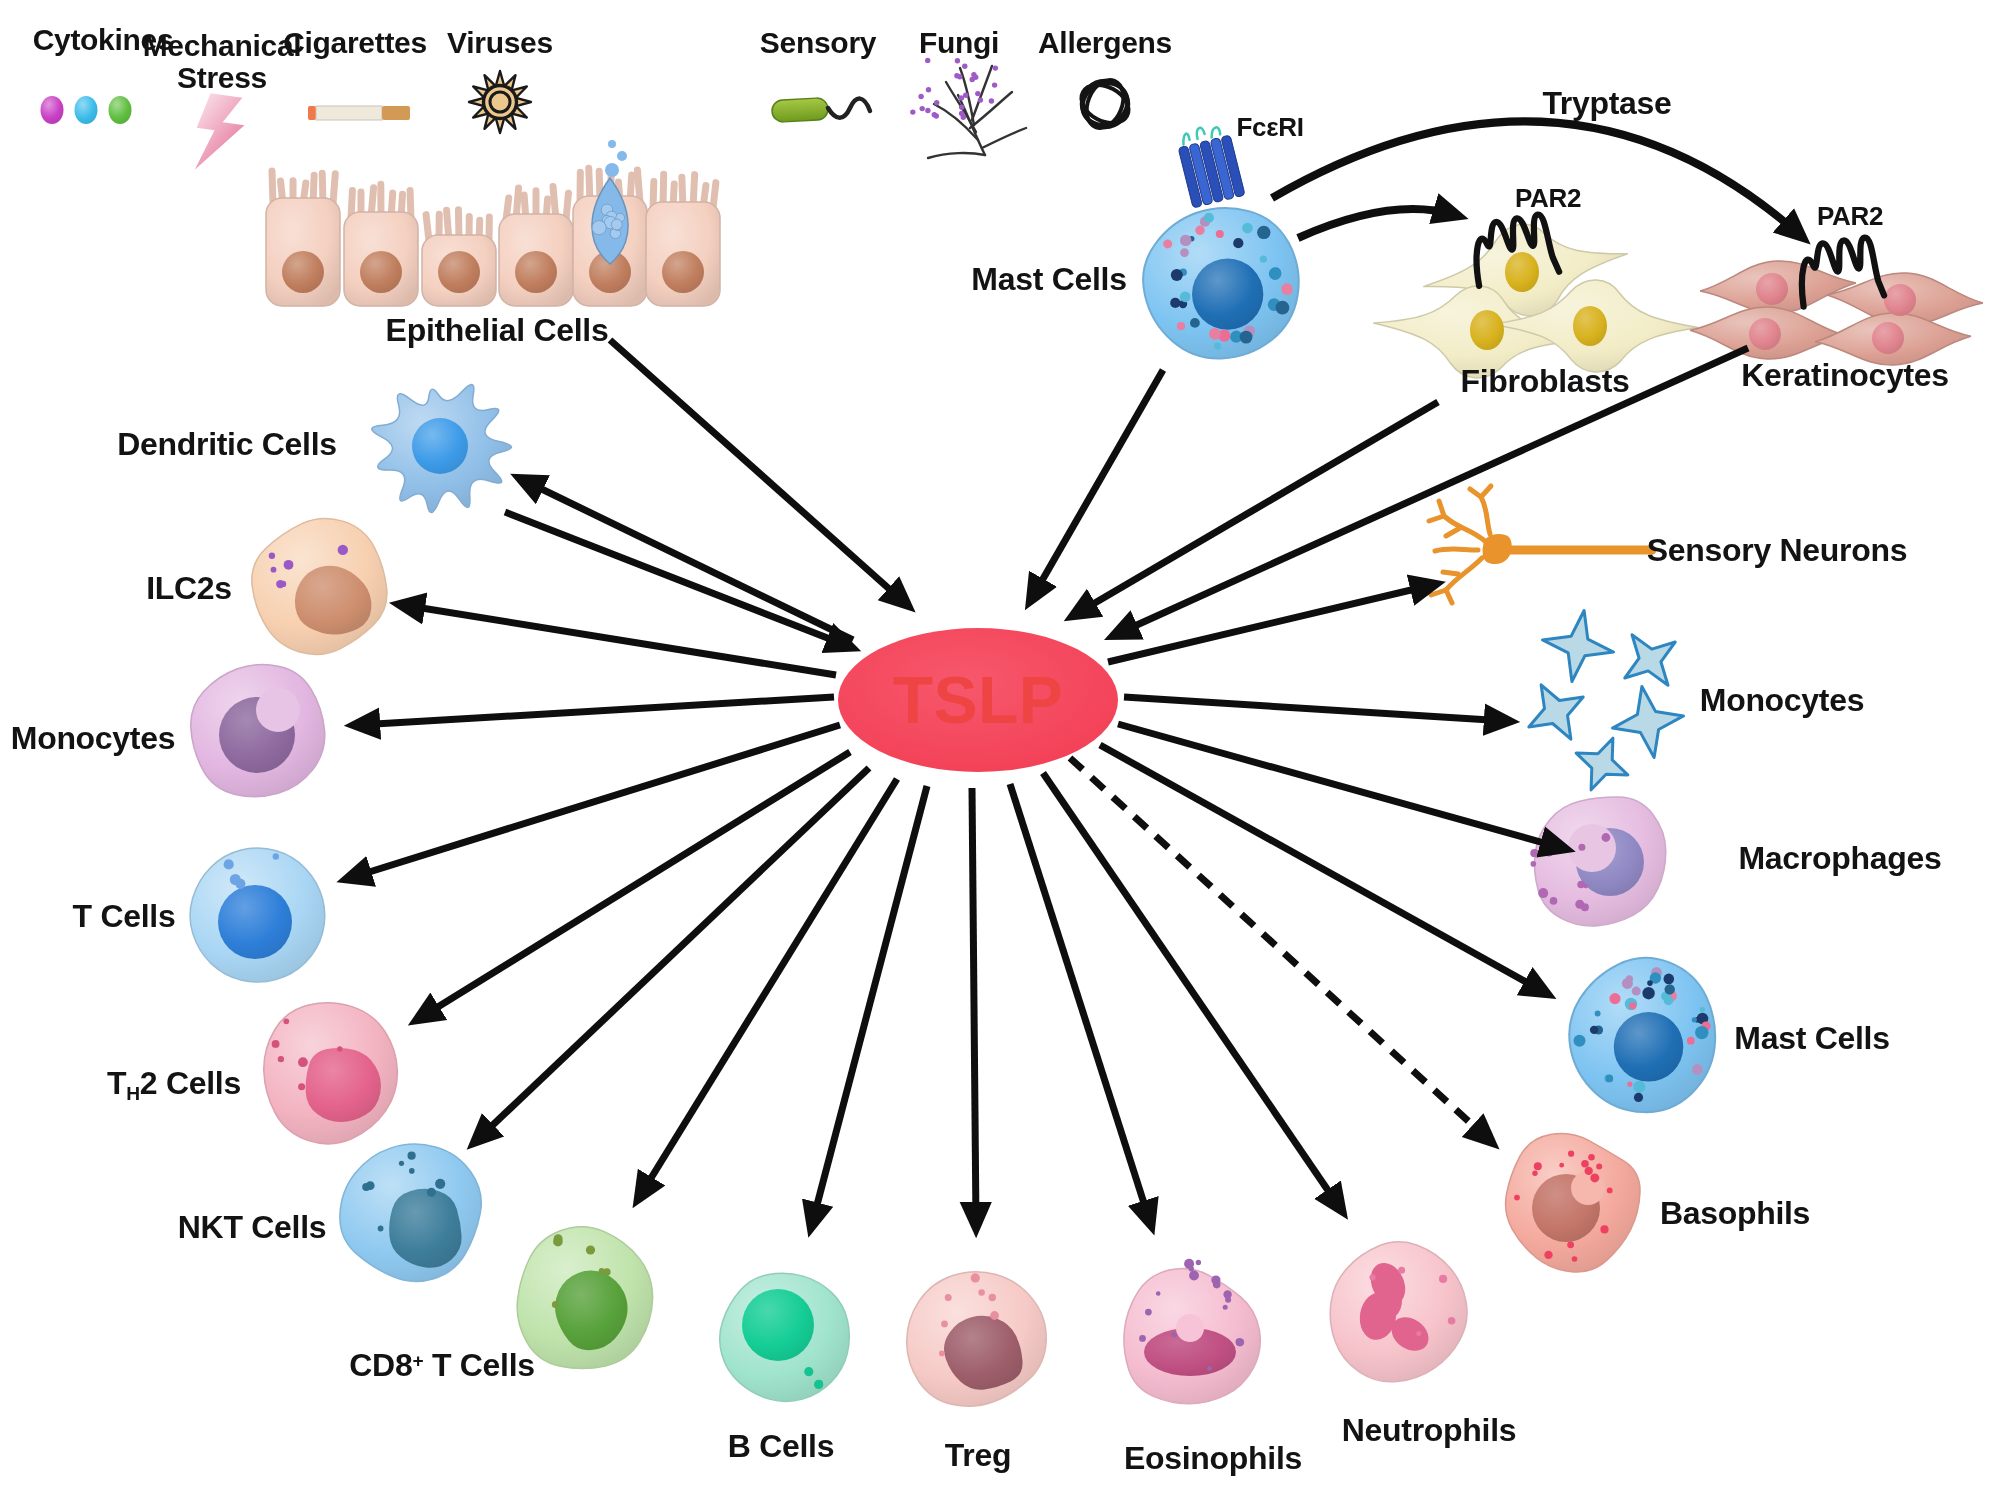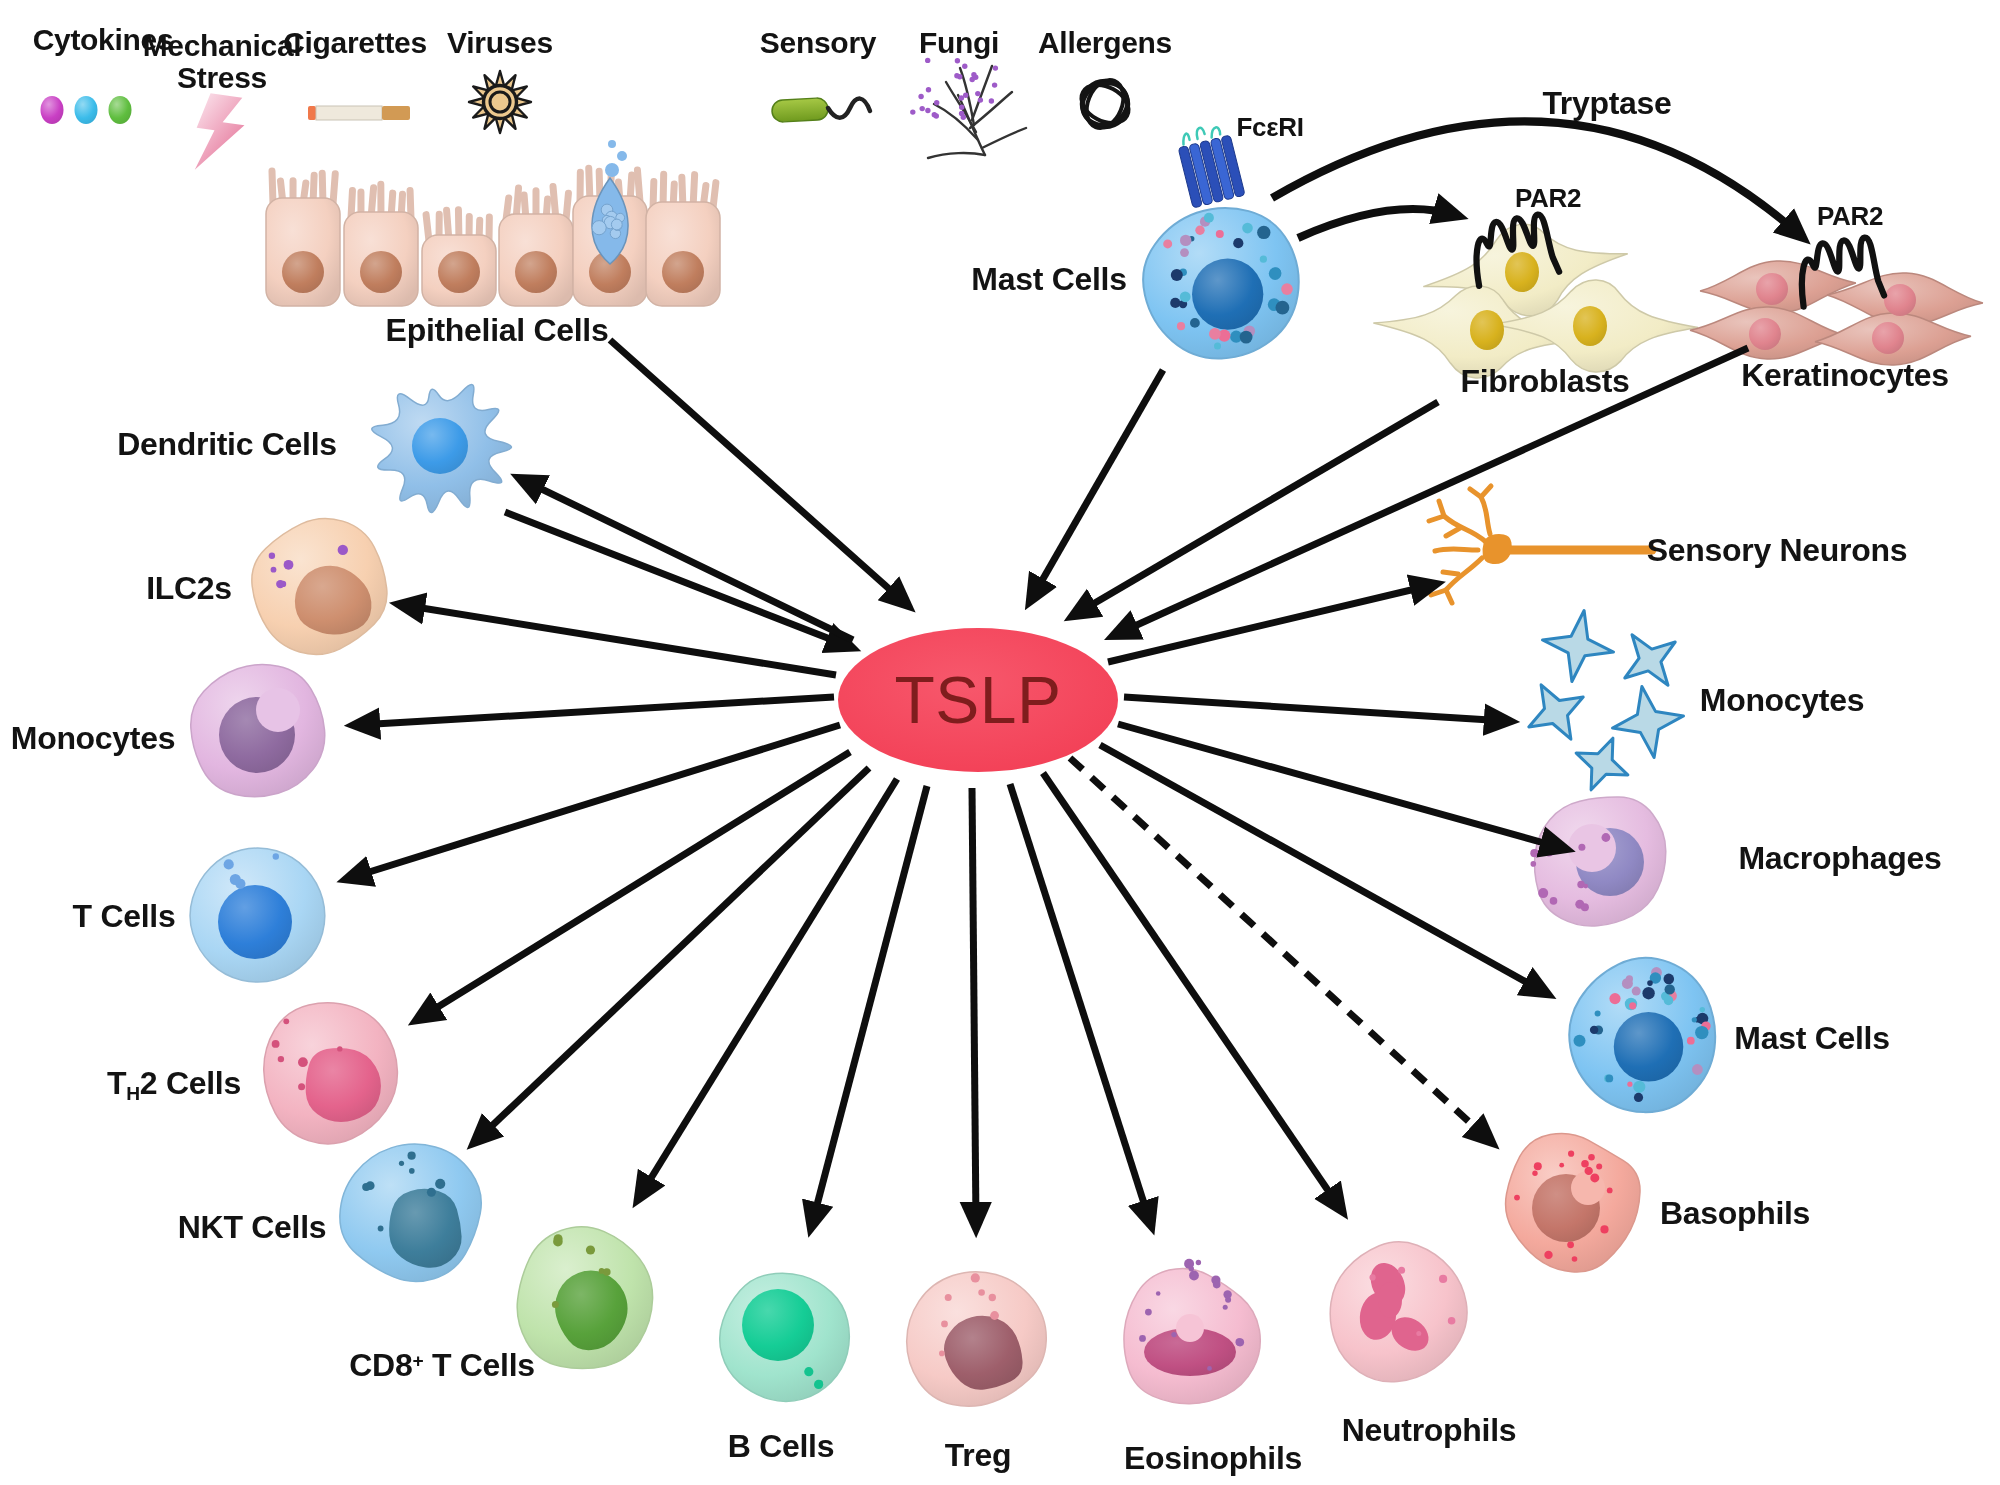--- a/index.html
+++ b/index.html
@@ -4,21 +4,21 @@
 <style>
   html,body{margin:0;padding:0;background:#ffffff;}
   body{width:2000px;height:1485px;overflow:hidden;font-family:"Liberation Sans",sans-serif;}
   #stage{position:relative;width:2000px;height:1485px;background:#ffffff;}
   #scene{position:absolute;left:0;top:0;}
   .lbl{position:absolute;transform:translate(-50%,-50%);font-weight:700;font-size:32px;
        color:#131313;white-space:nowrap;text-align:center;line-height:1.08;letter-spacing:-0.3px;}
   .trig{font-size:30px;}
   .small{font-size:26px;}
   .wrap{white-space:normal;width:190px;}
-  .hub-label{font-size:66px;font-weight:400;letter-spacing:0.5px;color:#7f1d1d;}
+  .hub-label{font-size:66px;font-weight:700;letter-spacing:0.5px;color:#ef4444;}
   .lbl sub{font-size:0.6em;vertical-align:-0.3em;}
   .lbl sup{font-size:0.6em;vertical-align:0.45em;}
 </style>
 </head>
 <body>
 
 <div id="stage">
   <svg id="scene" width="2000" height="1485" viewBox="0 0 2000 1485">
       <defs>
         <marker id="ah" viewBox="0 0 12 12" refX="7" refY="6" markerWidth="38" markerHeight="38" orient="auto" markerUnits="userSpaceOnUse">

